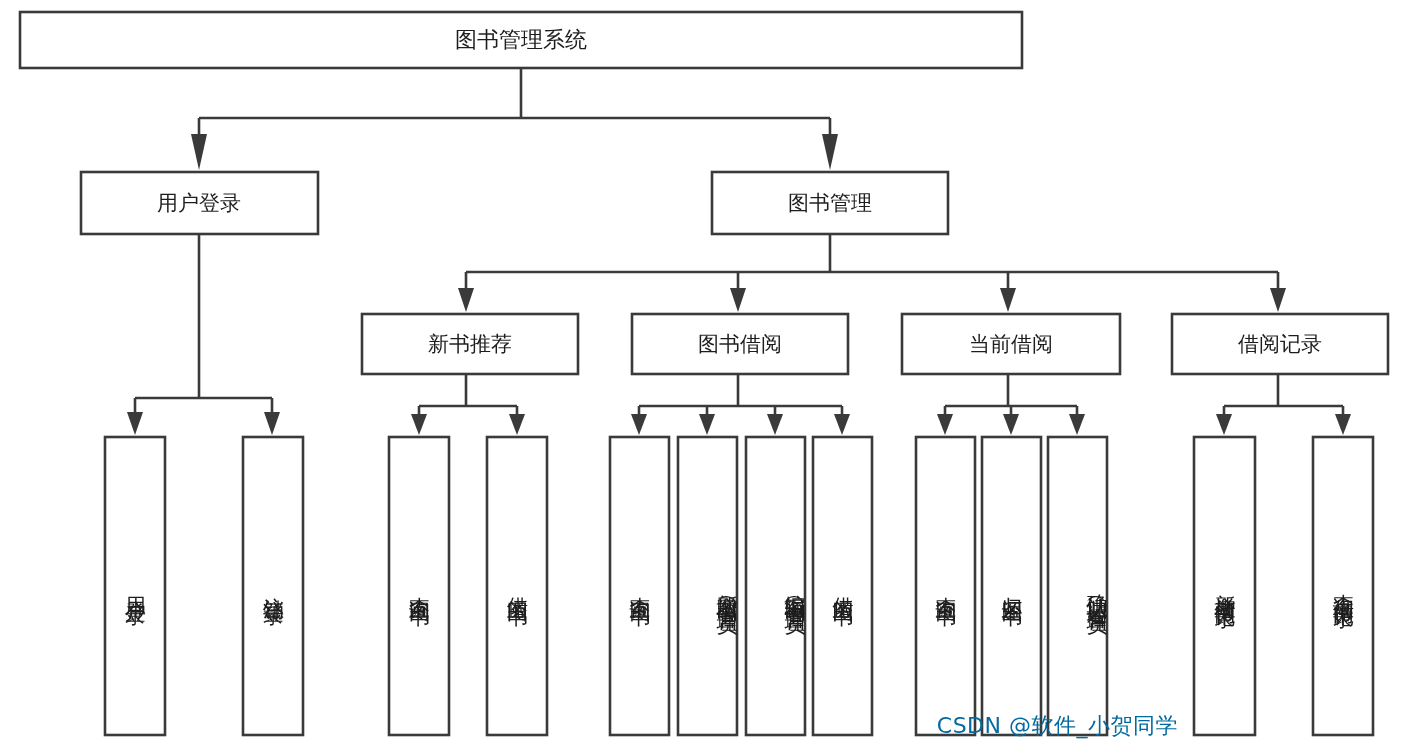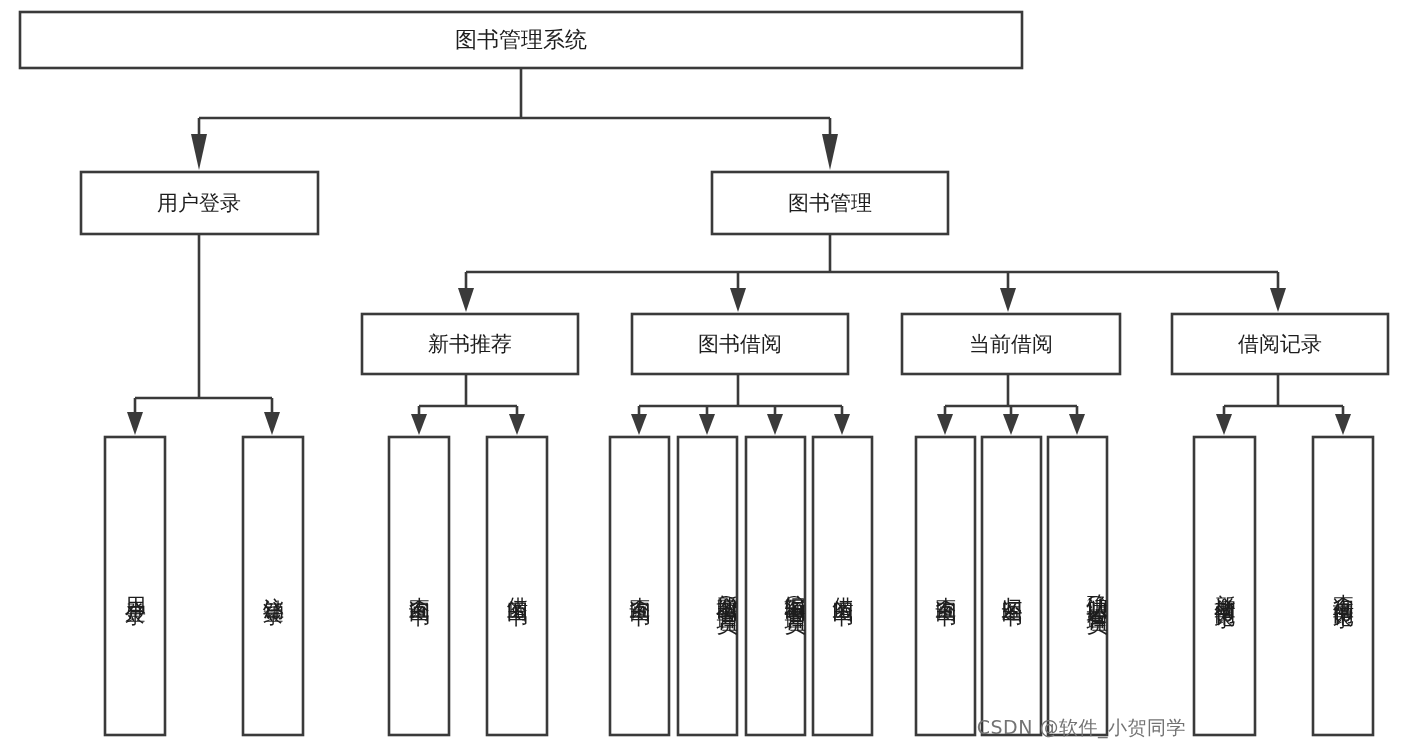--- a/index.html
+++ b/index.html
@@ -67,25 +67,25 @@
     color: #1d1d1d;
     text-align: center;
     display: flex;
     align-items: center;
     justify-content: center;
     white-space: nowrap;
     pointer-events: none;
   }
   .watermark {
     position: absolute;
-    right: 4px;
+    right: 12px;
     bottom: 6px;
     font-family: "DejaVu Sans", "Liberation Sans", sans-serif;
-    font-size: 19px;
-    color: #737373;
+    font-size: 22px;
+    color: #0369a1;
     letter-spacing: 0.5px;
     white-space: nowrap;
   }
 </style>
 </head>
 <body>
 
 <div id="diagram-root">
 
   <svg id="flow-svg" viewBox="0 0 1405 747">

